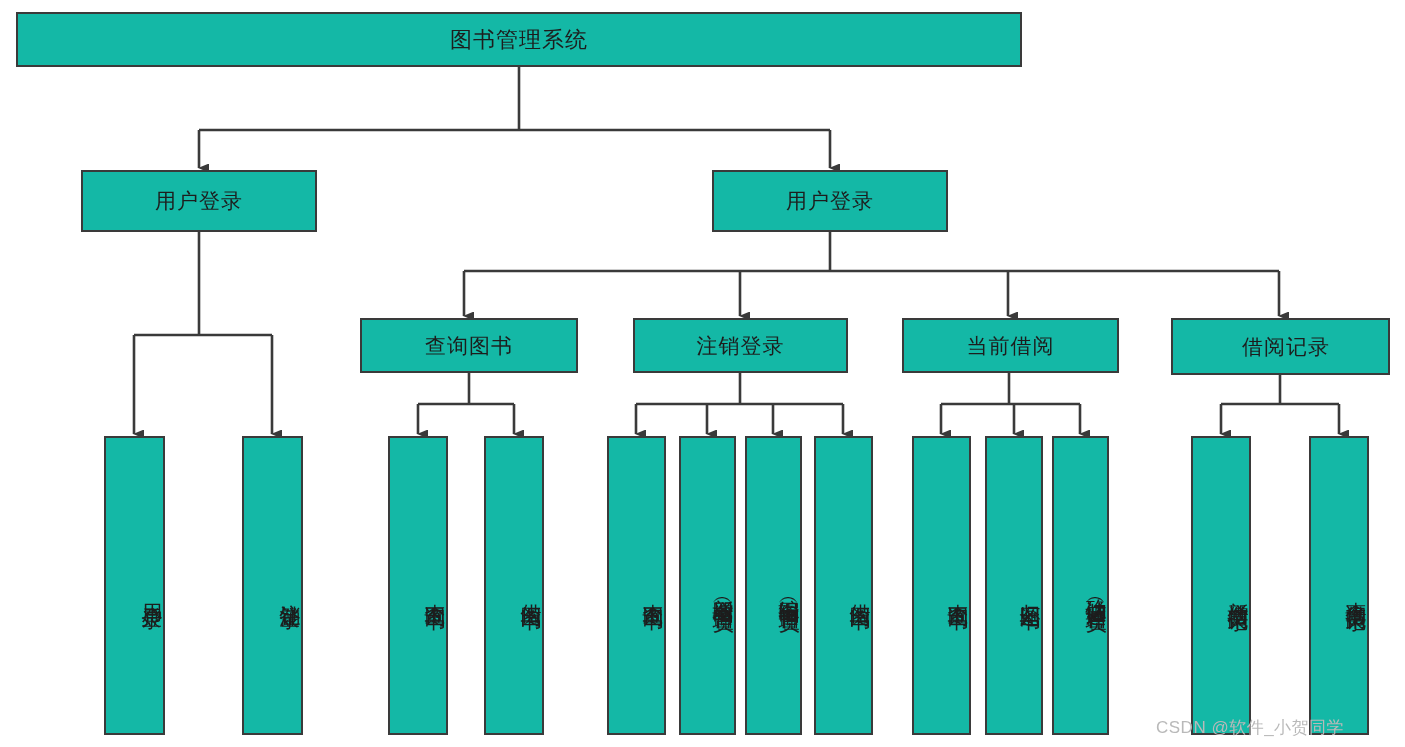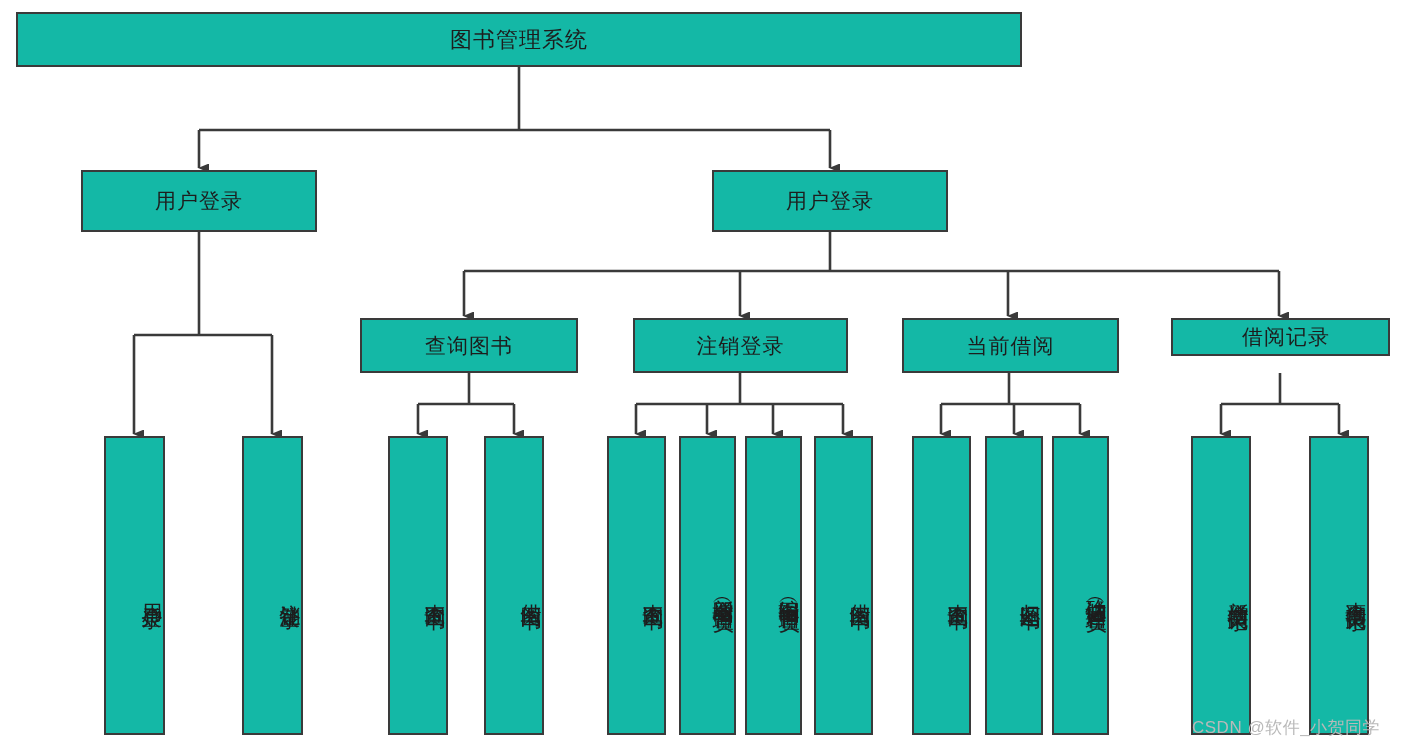--- a/index.html
+++ b/index.html
@@ -100,21 +100,21 @@
 
   <div class="node horiz" style="left: 360px; top: 318px; width: 218px; height: 55px;">
     <span>查询图书</span>
   </div>
   <div class="node horiz" style="left: 633px; top: 318px; width: 215px; height: 55px;">
     <span>注销登录</span>
   </div>
   <div class="node horiz" style="left: 860px; top: 318px; width: 217px; height: 55px; margin-left: 42px;">
     <span>当前借阅</span>
   </div>
-  <div class="node horiz" style="left: 1171px; top: 318px; width: 219px; height: 38px; padding-left: 11px;">
+  <div class="node horiz" style="left: 1171px; top: 318px; width: 219px; height: 57px; padding-left: 11px;">
     <span>借阅记录</span>
   </div>
 
   <div class="node leaf" style="left: 104px; top: 436px; width: 61px; height: 299px;">
     <span>用户登录</span>
   </div>
   <div class="node leaf" style="left: 242px; top: 436px; width: 61px; height: 299px;">
     <span>注销登录</span>
   </div>
   <div class="node leaf" style="left: 388px; top: 436px; width: 60px; height: 299px;">
@@ -144,14 +144,14 @@
   <div class="node leaf" style="left: 1052px; top: 436px; width: 57px; height: 299px;">
     <span>确认归还（管理员）</span>
   </div>
   <div class="node leaf" style="left: 1191px; top: 436px; width: 60px; height: 299px;">
     <span>新增借阅记录</span>
   </div>
   <div class="node leaf" style="left: 1309px; top: 436px; width: 60px; height: 299px;">
     <span>查询借阅记录</span>
   </div>
 
-  <div class="watermark" style="left:1192px;top:716px;">CSDN @软件_小贺同学</div>
+  <div class="watermark" style="left:1156px;top:716px;">CSDN @软件_小贺同学</div>
 </div>
 
 </body></html>

